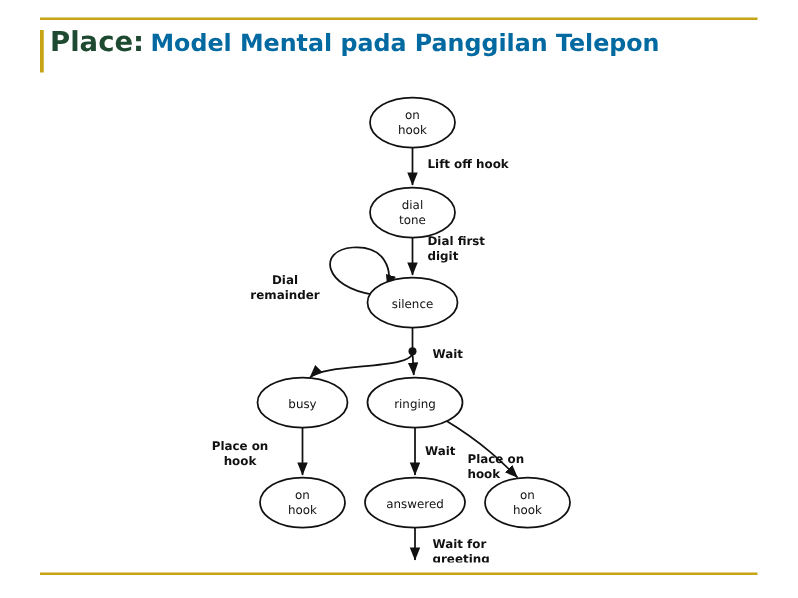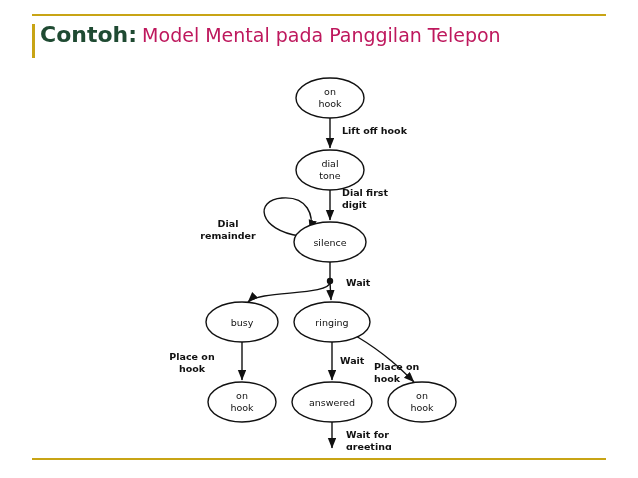--- a/index.html
+++ b/index.html
@@ -56,22 +56,22 @@
     line-height: 1.18;
   }
   .title-strong {
     font-size: 22px;
     font-weight: bold;
     color: #1f4a32;
     letter-spacing: 0px;
   }
   .title-rest {
     font-size: 19px;
-    font-weight: normal;
-    color: #be185d;
+    font-weight: bold;
+    color: #0369a1;
   }
   .diagram-wrap {
     position: absolute;
     left: 150px;
     top: 70px;
     width: 360px;
     height: 380px;
     text-align: center;
   }
   svg.diagram {
@@ -91,21 +91,21 @@
 </style>
 </head>
 <body>
 
 <div class="slide">
 
   <div class="top-rule"></div>
   <div class="title-accent"></div>
 
   <div class="title-block">
-    <span class="title-strong">Contoh:</span>
+    <span class="title-strong">Place:</span>
     <span class="title-rest">Model Mental pada Panggilan Telepon</span>
   </div>
 
   <div class="diagram-wrap">
     <svg class="diagram" width="340" height="380" viewBox="0 0 340 380" xmlns="http://www.w3.org/2000/svg">
       <defs>
         <marker id="arrow" markerWidth="9" markerHeight="9" refX="7.2" refY="3" orient="auto">
           <path d="M0,0 L7.5,3 L0,6 z" fill="#111111"></path>
         </marker>
       </defs>

